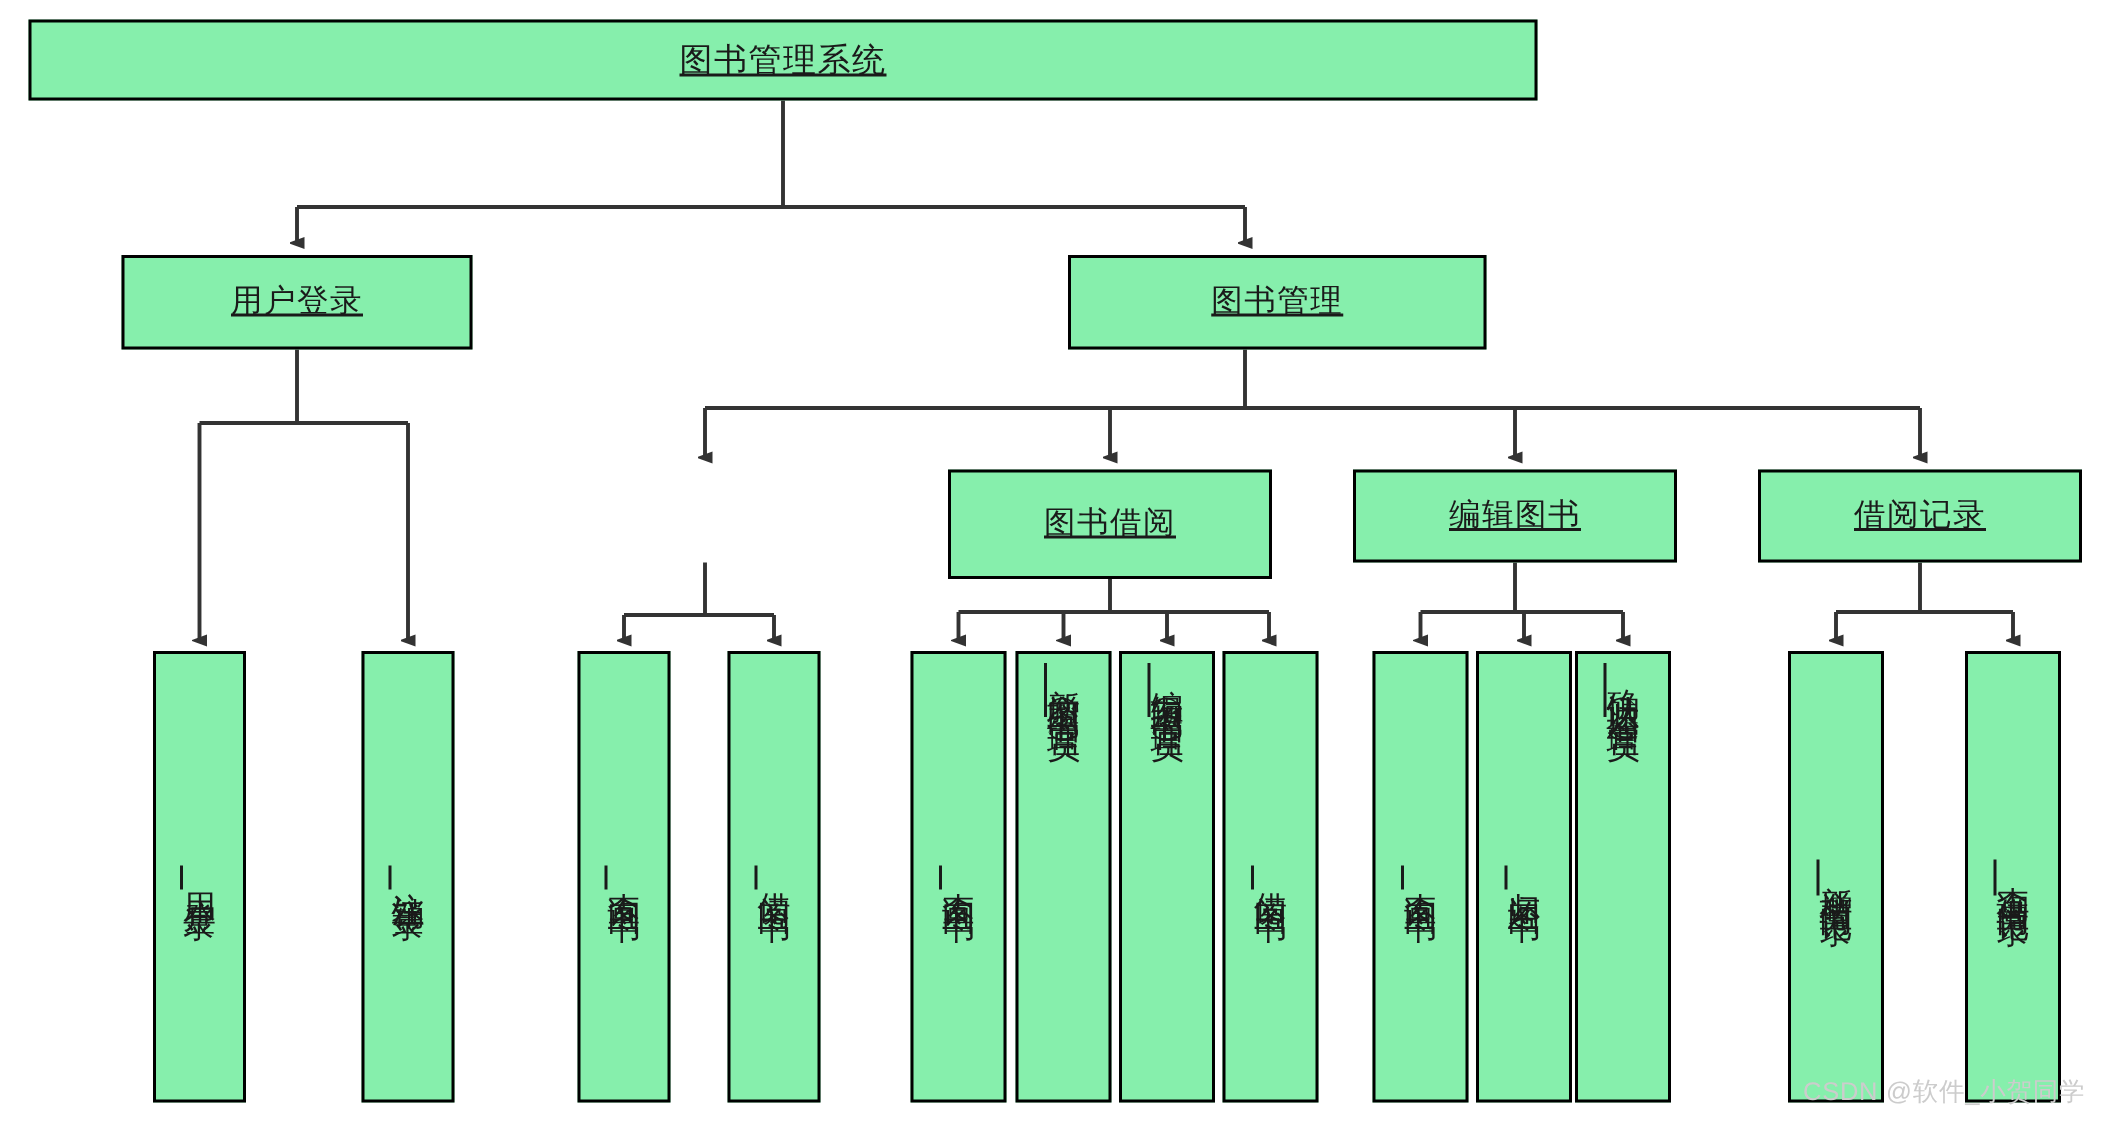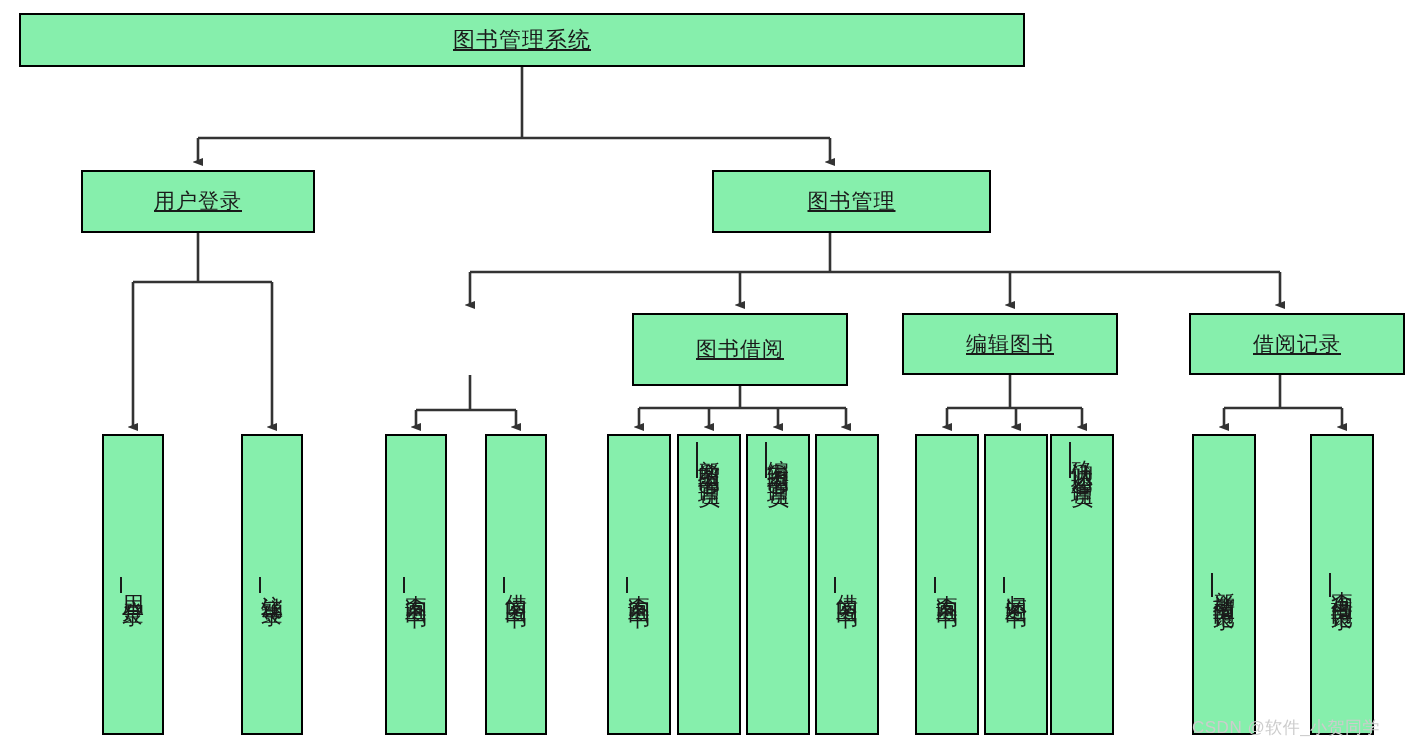--- a/index.html
+++ b/index.html
@@ -144,21 +144,21 @@
   <div class="node horiz" style="left:712px; top:170px; width:279px; height:63px;">
     <span class="label">图书管理</span>
   </div>
 
   <div class="node horiz" style="left:632px; top:313px; width:216px; height:73px;">
     <span class="label">图书借阅</span>
   </div>
   <div class="node horiz" style="left:902px; top:313px; width:216px; height:62px;">
     <span class="label">编辑图书</span>
   </div>
-  <div class="node horiz" style="left:1172px; top:313px; width:216px; height:62px;margin-left:17px;">
+  <div class="node horiz" style="left:1172px; top:313px; width:216px; height:62px;">
     <span class="label">借阅记录</span>
   </div>
 
   <div class="node vert" style="left:102px; top:434px; width:62px; height:301px;">
     <span class="label">用户登录</span>
   </div>
   <div class="node vert" style="left:241px; top:434px; width:62px; height:301px;">
     <span class="label">注销登录</span>
   </div>
 
@@ -192,15 +192,15 @@
     <span class="label">确认归还（管理员）</span>
   </div>
 
   <div class="node vert" style="left:1192px; top:434px; width:64px; height:301px;">
     <span class="label">新增借阅记录</span>
   </div>
   <div class="node vert" style="left:1310px; top:434px; width:64px; height:301px;">
     <span class="label">查询借阅记录</span>
   </div>
 
-  <div class="watermark" style="left:1192px; top:716px;">CSDN @软件_小贺同学</div>
+  <div class="watermark" style="left:1192px; top:716px;padding-left:10px;">CSDN @软件_小贺同学</div>
 
 </div>
 
 </body></html>

